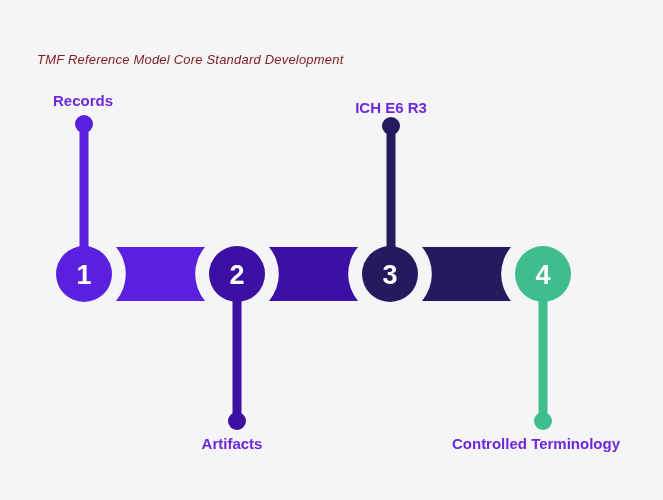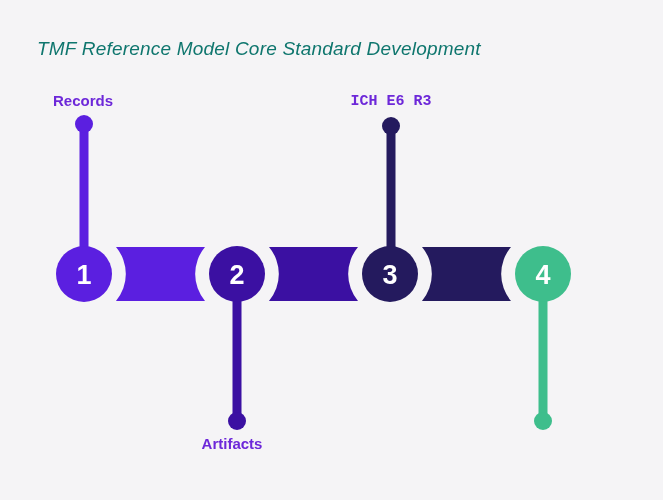--- a/index.html
+++ b/index.html
@@ -19,37 +19,37 @@
     background: #F5F4F6;
   }
   .canvas svg {
     position: absolute;
     left: 0;
     top: 0;
   }
   .diagram-title {
     position: absolute;
     left: 37px;
-    top: 38px;
-    font-size: 19px;
+    top: 52px;
+    font-size: 13px;
     font-style: italic;
     letter-spacing: 0.2px;
-    color: #0f766e;
+    color: #7f1d1d;
     white-space: nowrap;
   }
   .step-label {
     position: absolute;
     transform: translateX(-50%);
     font-size: 15px;
     font-weight: bold;
     color: #6d28d9;
     white-space: nowrap;
   }
   .label-records   { left: 83px;  top: 92px; }
-  .label-ich       { left: 391px; top: 93px; font-family: Liberation Mono, monospace; }
+  .label-ich       { left: 391px; top: 99px; }
   .label-artifacts { left: 232px; top: 435px; }
   .label-ct        { left: 536px; top: 435px; }
   .circle-number {
     font-size: 27px;
     font-weight: bold;
     font-family: "Liberation Sans", sans-serif;
   }
 </style>
 </head>
 <body>
@@ -88,14 +88,15 @@
 
     <text x="84" y="284" text-anchor="middle" fill="#FFFFFF" class="circle-number">1</text>
     <text x="237" y="284" text-anchor="middle" fill="#FFFFFF" class="circle-number">2</text>
     <text x="390" y="284" text-anchor="middle" fill="#FFFFFF" class="circle-number">3</text>
     <text x="543" y="284" text-anchor="middle" fill="#FFFFFF" class="circle-number">4</text>
   </svg>
 
   <div class="step-label label-records">Records</div>
   <div class="step-label label-ich">ICH E6 R3</div>
   <div class="step-label label-artifacts">Artifacts</div>
+  <div class="step-label label-ct">Controlled Terminology</div>
 
 </div>
 
 </body></html>

